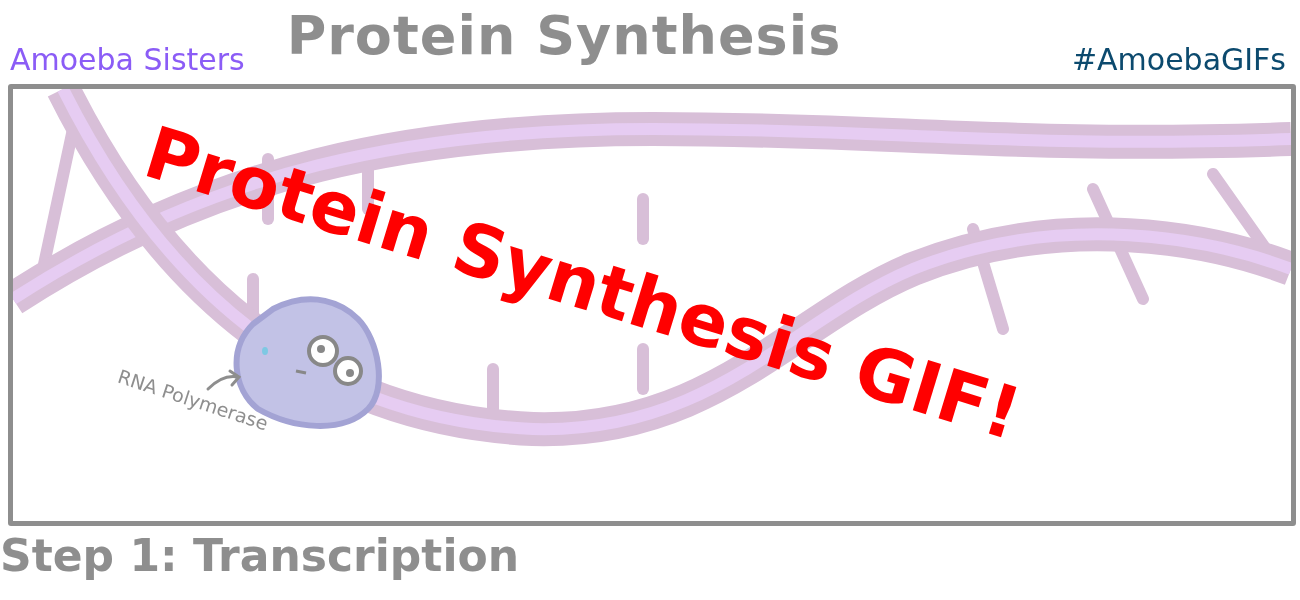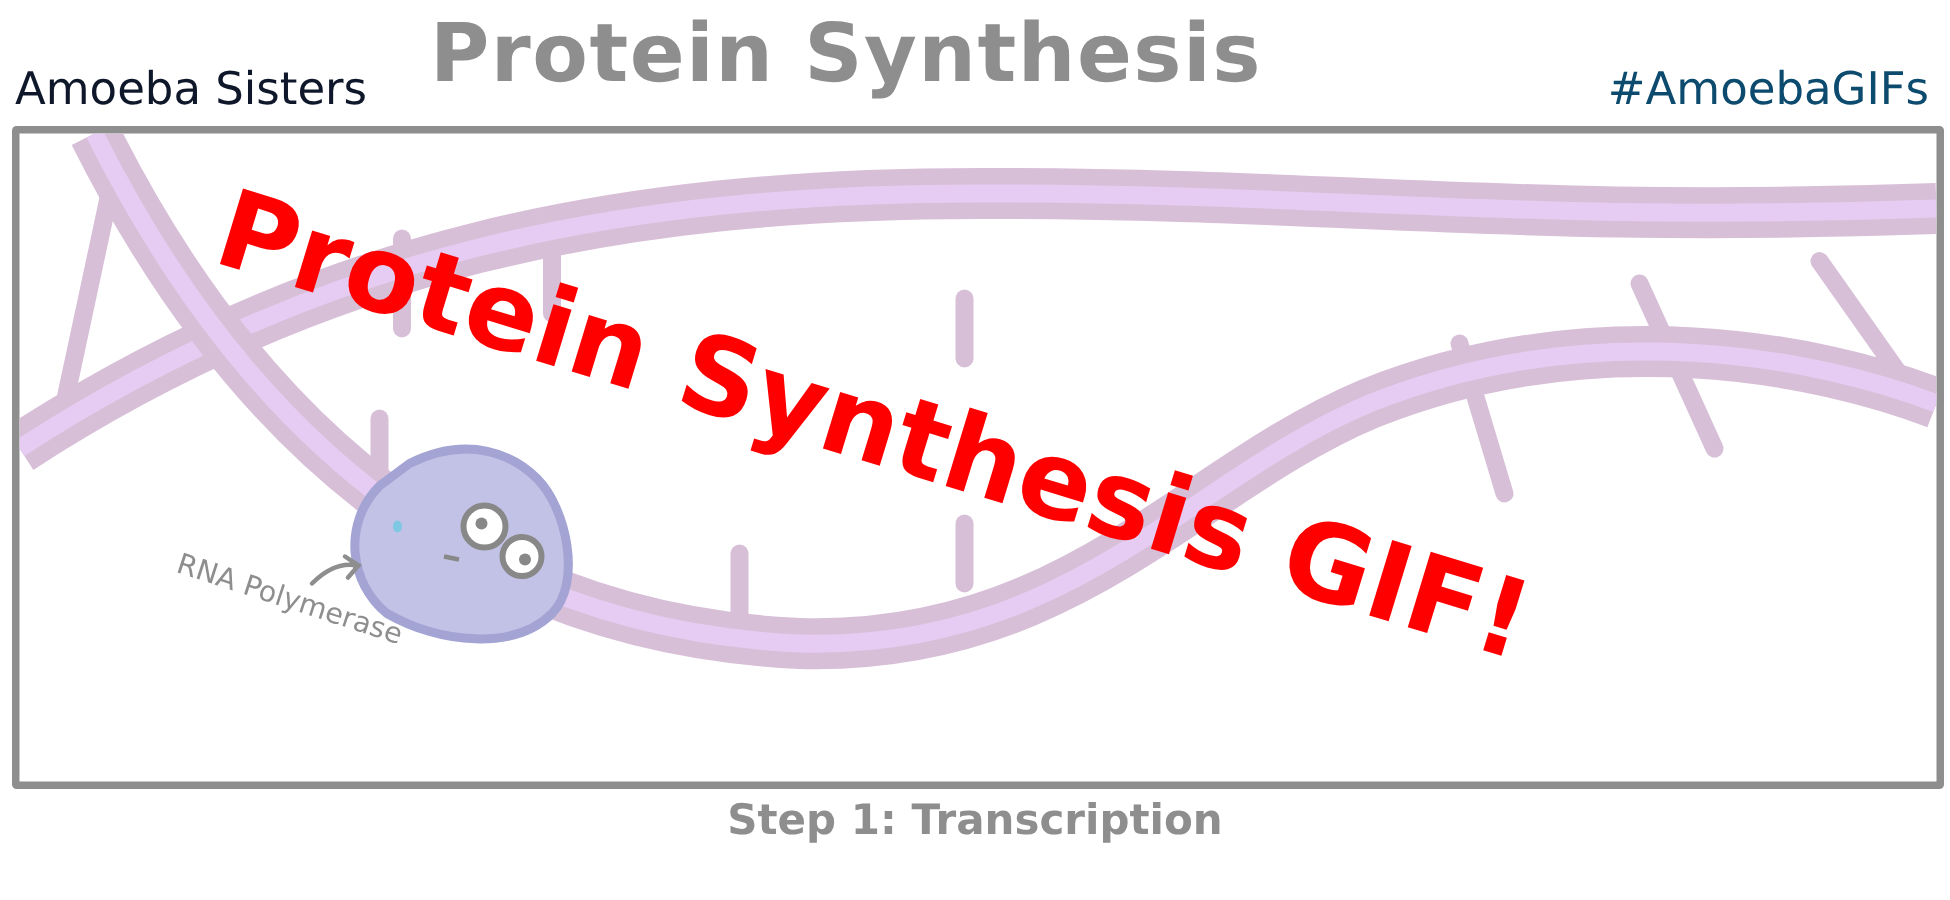--- a/index.html
+++ b/index.html
@@ -1,22 +1,22 @@
 <!DOCTYPE html>
 <html><head>
 <meta charset="utf-8">
 <style>
   html,body{margin:0;padding:0;background:#fff;}
   body{width:1300px;height:600px;position:relative;overflow:hidden;font-family:"DejaVu Sans",sans-serif;}
   .title{position:absolute;left:0;width:1128px;top:4px;text-align:center;font-size:54px;font-weight:bold;color:#8e8e8e;letter-spacing:1px;}
-  .brand-left{position:absolute;left:10px;top:42px;font-size:30px;color:#0f172a;font-family:"DejaVu Sans",sans-serif;font-weight:normal;}
+  .brand-left{position:absolute;left:10px;top:42px;font-size:30px;color:#8b5cf6;font-family:"DejaVu Sans",sans-serif;font-weight:normal;}
   .brand-right{position:absolute;right:14px;top:42px;font-size:30px;color:#0c4a6e;}
   .frame{position:absolute;left:8px;top:84px;width:1278px;height:432px;border:5px solid #8e8e8e;border-radius:3px;overflow:hidden;background:#fff;}
   .frame svg{position:absolute;left:0;top:0;}
-  .step{position:absolute;left:0;width:1300px;top:530px;text-align:center;font-size:28px;font-weight:bold;color:#8e8e8e;}
+  .step{position:absolute;left:0;width:1300px;top:530px;text-align:left;font-size:44px;font-weight:bold;color:#8e8e8e;}
   .overlay{position:absolute;left:150px;top:200px;font-size:72px;font-weight:bold;color:#ff0000;transform:rotate(17deg);transform-origin:0 0;white-space:nowrap;font-family:"DejaVu Sans",sans-serif;}
   .rna-label{position:absolute;left:122px;top:365px;font-size:19px;color:#8e8e8e;transform:rotate(18deg);transform-origin:0 0;white-space:nowrap;}
 </style>
 </head>
 <body>
 
 <div class="title">Protein Synthesis</div>
 <div class="brand-left">Amoeba Sisters</div>
 <div class="brand-right">#AmoebaGIFs</div>
 

